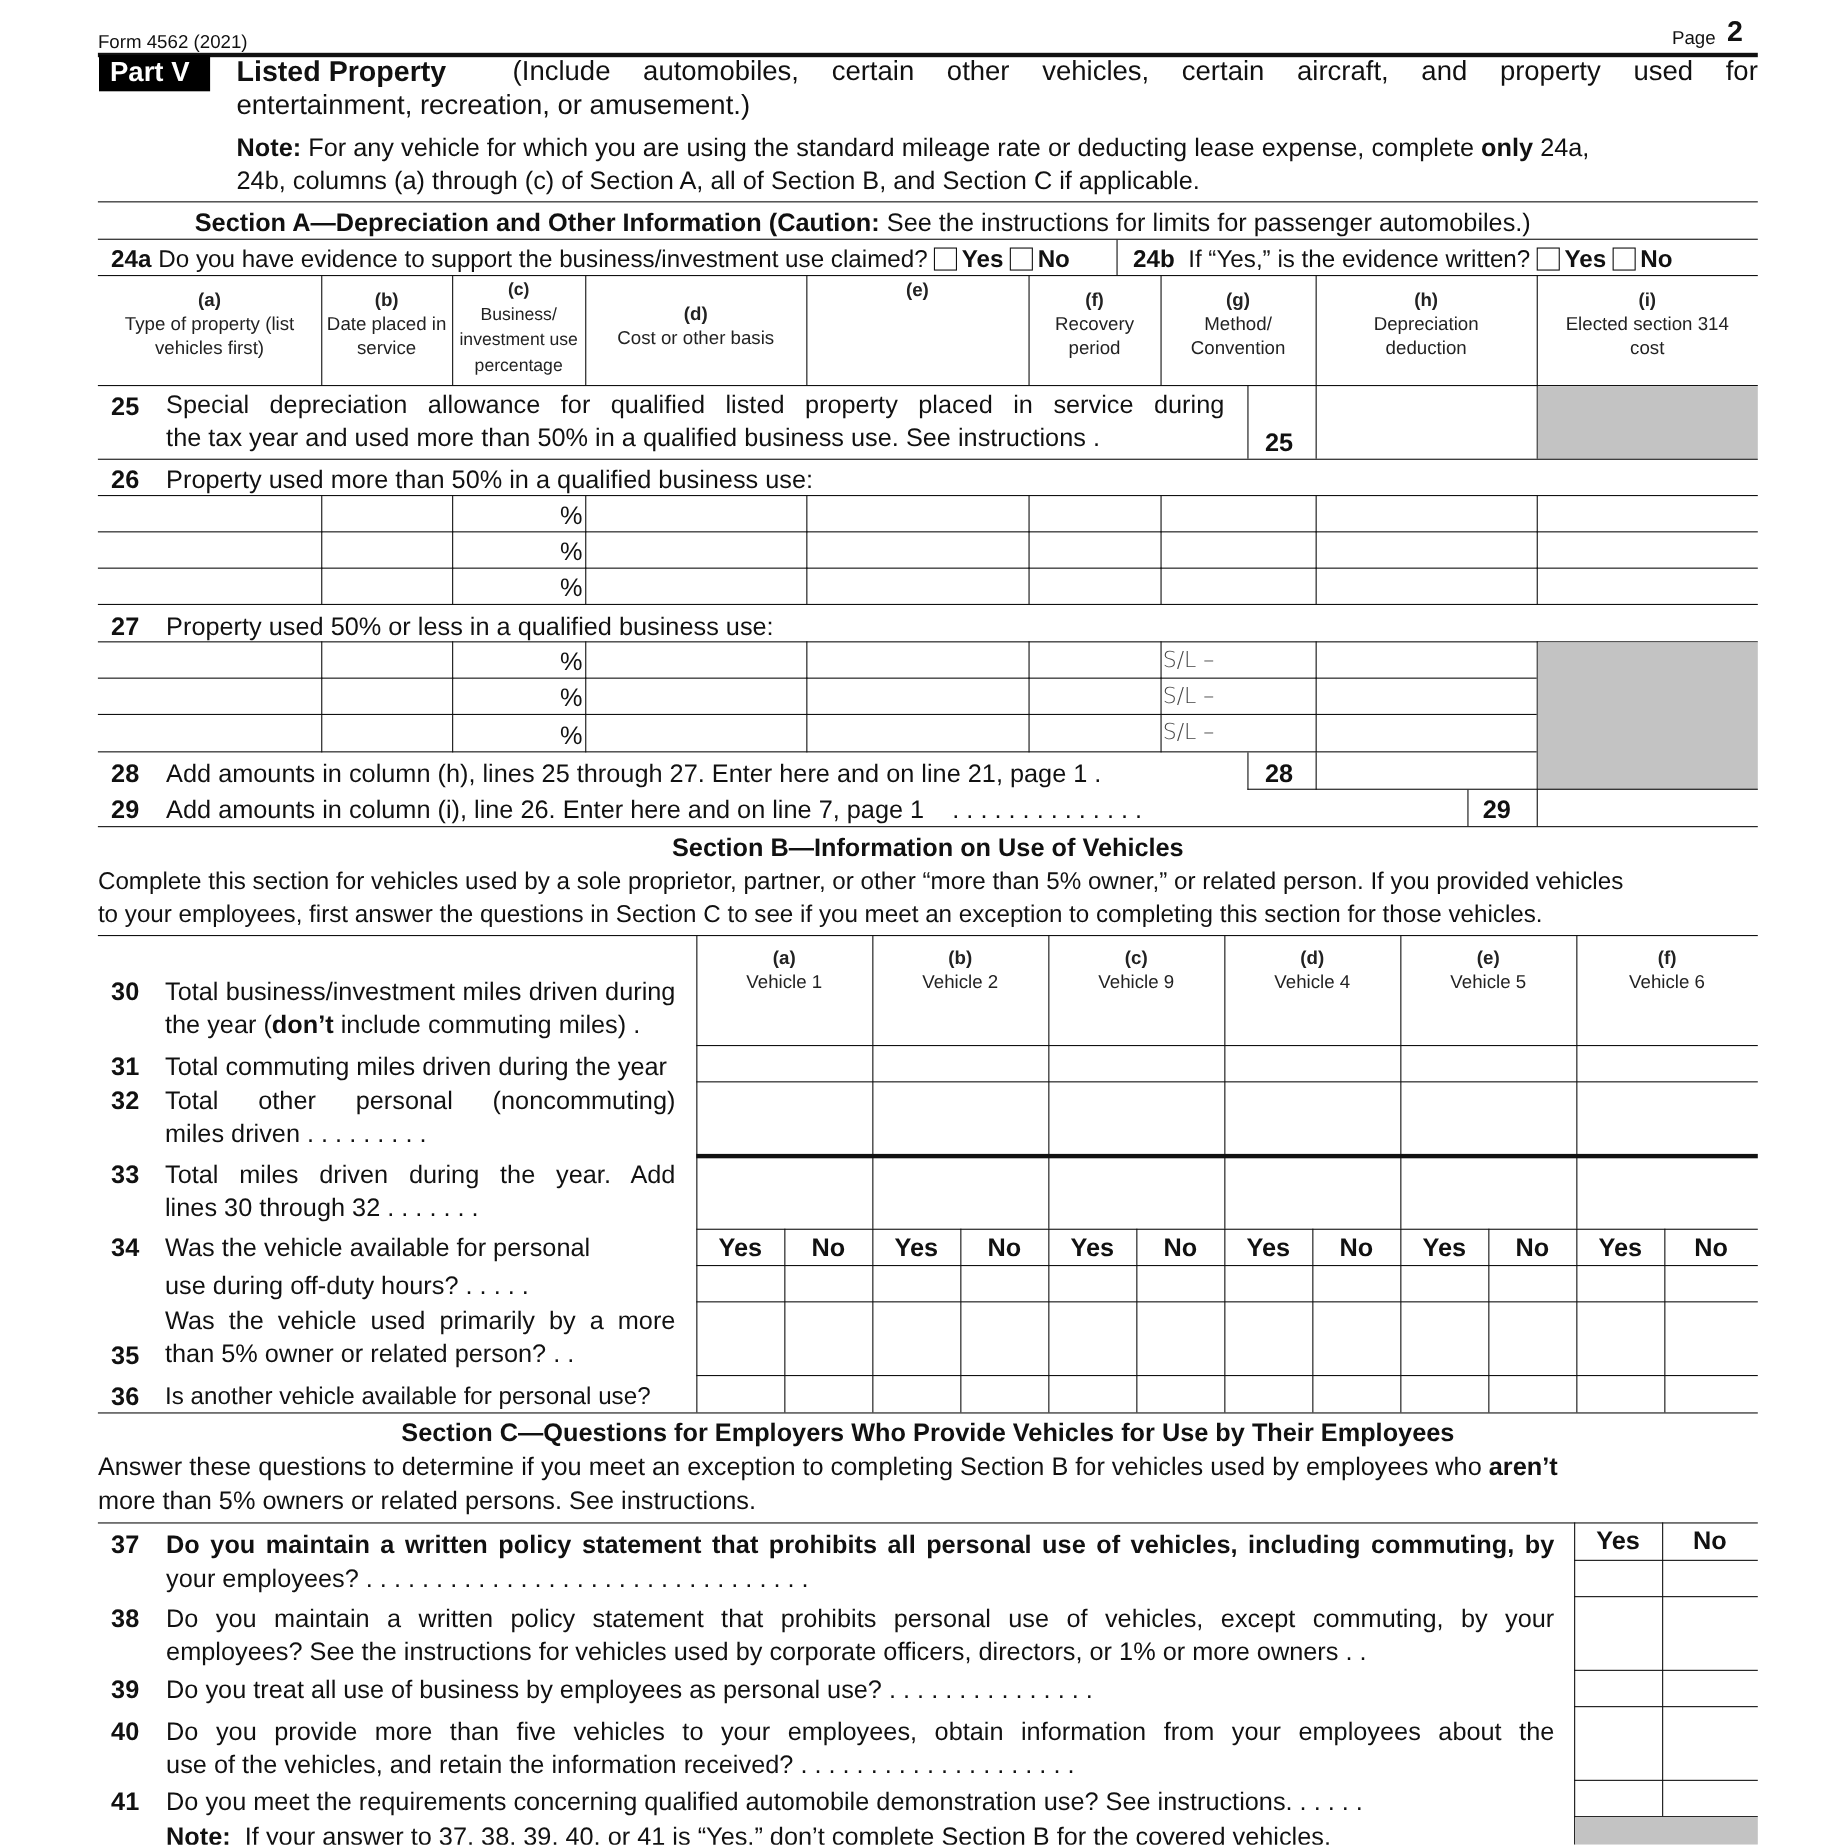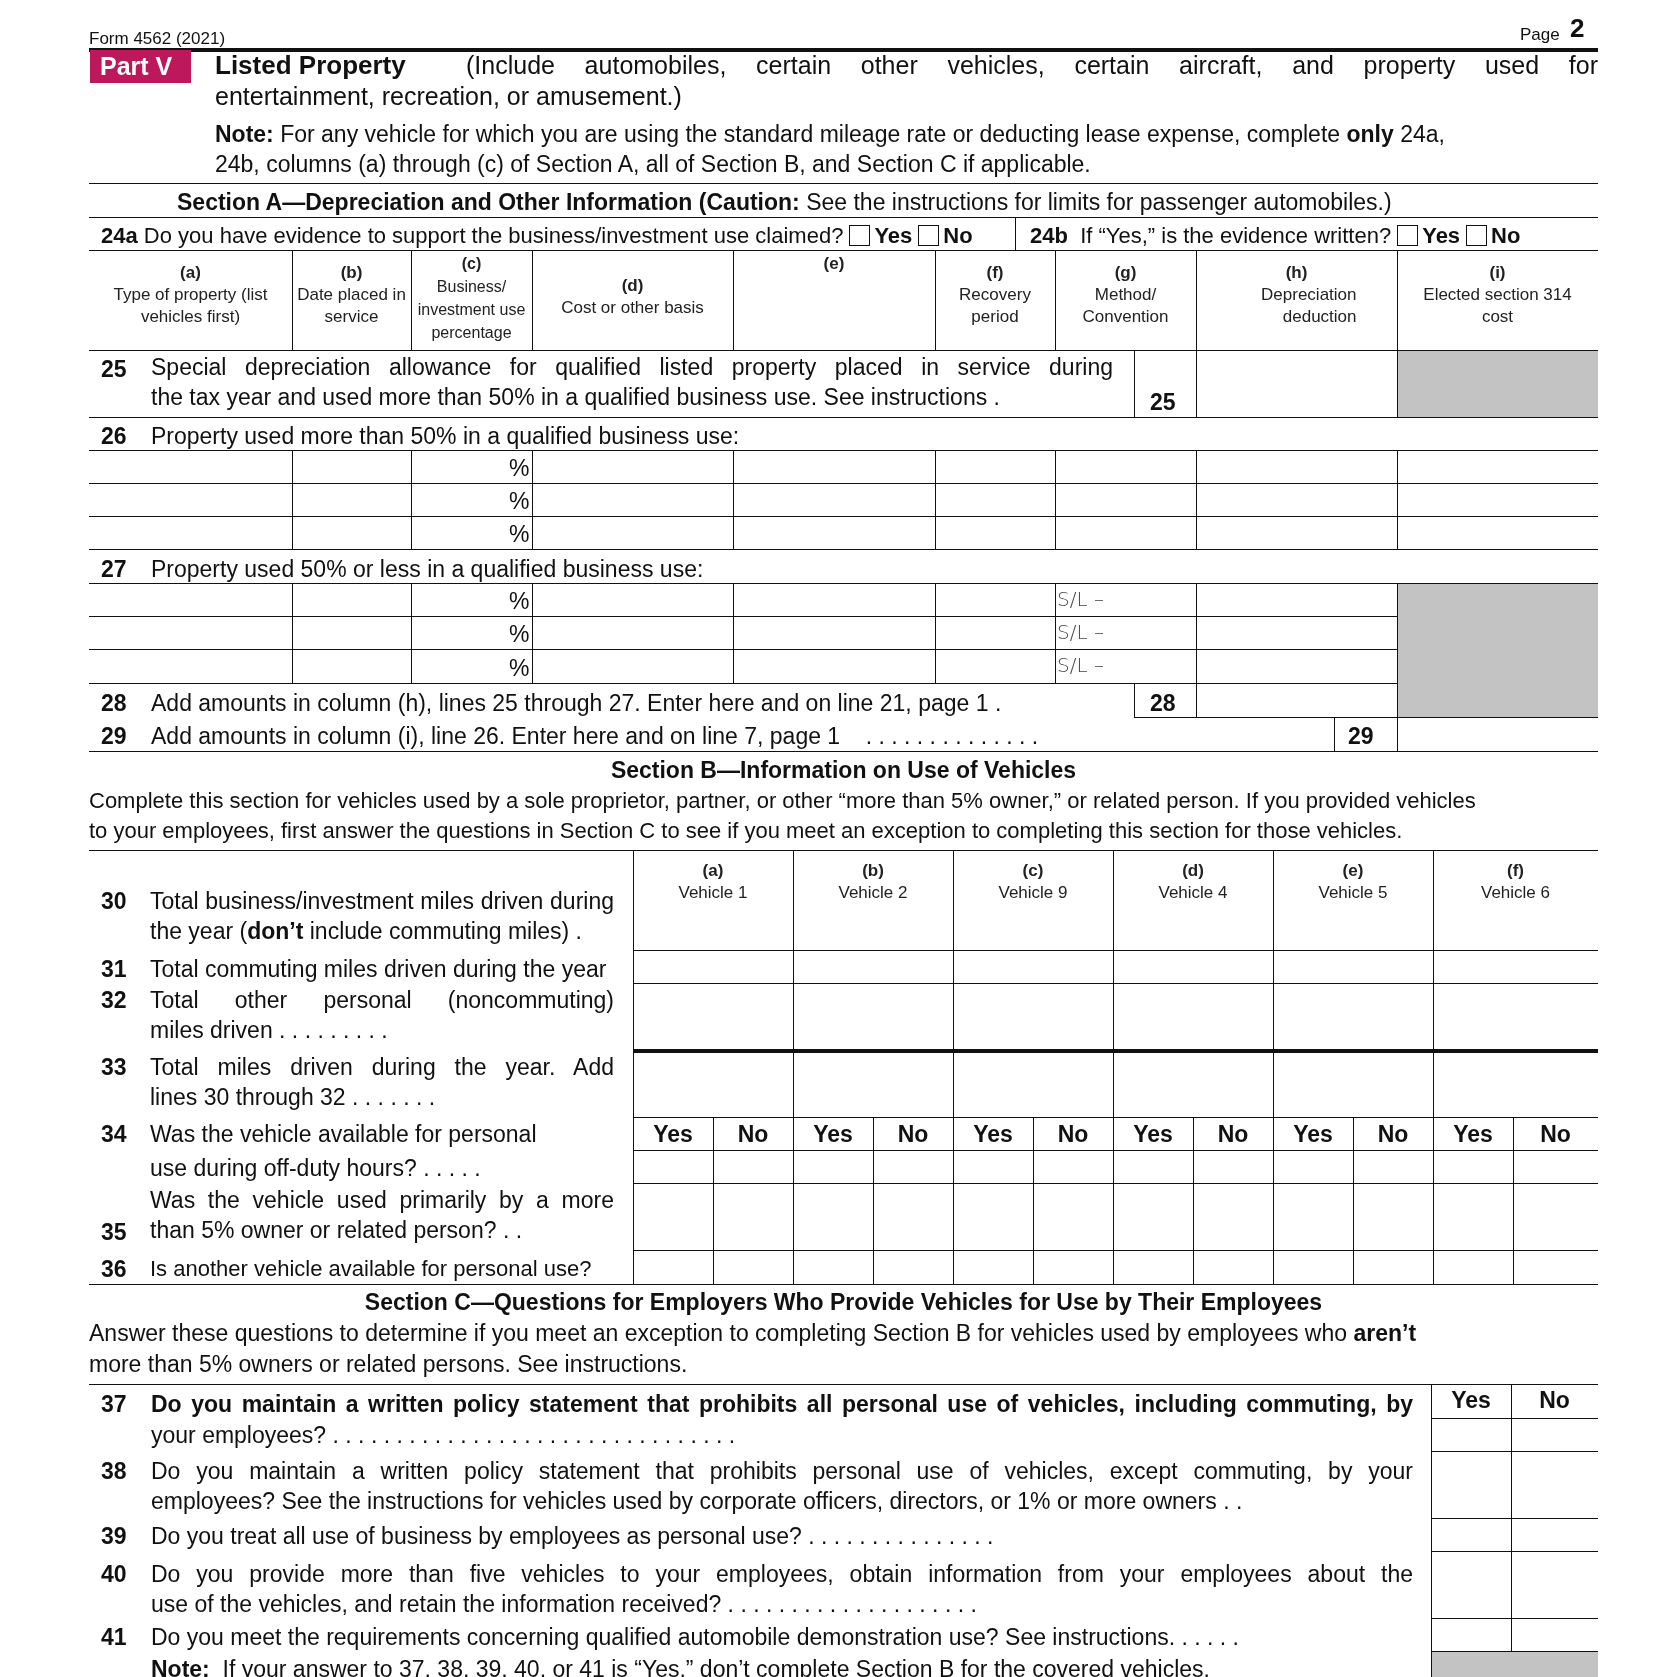--- a/index.html
+++ b/index.html
@@ -24,21 +24,21 @@
   .just { text-align:justify; text-align-last:justify; white-space:normal; }
 </style>
 </head>
 <body>
 
 <div class="t" style="left:89px;top:26px;font-size:17px;">Form 4562 (2021)</div>
 <div class="t" style="left:1520px;top:22px;font-size:17px;">Page</div>
 <div class="t" style="left:1570px;top:15px;font-size:26px;font-weight:bold;">2</div>
 <div class="hl3" style="left:89px;top:48px;width:1509px;"></div>
 
-<div class="abs" style="left:90px;top:50px;width:101px;height:33px;background:#be185d;">
+<div class="abs" style="left:90px;top:50px;width:101px;height:33px;background:#000000;">
   <div class="t" style="left:10px;top:3px;color:#fff;font-weight:bold;font-size:25px;">Part V</div>
 </div>
 <div class="t bold" style="left:215px;top:52px;font-size:26px;">Listed Property</div>
 <div class="t" style="left:466px;top:52px;font-size:25px;width:1132px;">
   <span class="just" style="display:block;width:1132px;">(Include automobiles, certain other vehicles, certain aircraft, and property used for</span>
 </div>
 <div class="t" style="left:215px;top:83px;font-size:25px;">entertainment, recreation, or amusement.)</div>
 <div class="t" style="left:215px;top:121px;font-size:23px;">
   <span class="bold">Note:</span> <span>For any vehicle for which you are using the standard mileage rate or deducting lease expense, complete</span> <span class="bold">only</span> <span>24a,</span>
 </div>
@@ -78,21 +78,21 @@
 <div class="hdr" style="left:935px;top:262px;width:120px;">
     <b>(f)</b>
     <span style="display:block;width:90px;margin:0 auto;">Recovery period</span>
   </div>
 <div class="hdr" style="left:1055px;top:262px;width:141px;">
     <b>(g)</b>
     <span style="display:block;width:110px;margin:0 auto;">Method/ Convention</span>
   </div>
 <div class="hdr" style="left:1196px;top:262px;width:201px;">
     <b>(h)</b>
-    <span style="display:block;width:120px;margin:0 auto;text-align:right;">Depreciation deduction</span>
+    <span style="display:block;width:120px;margin:0 auto;">Depreciation deduction</span>
   </div>
 <div class="hdr" style="left:1397px;top:262px;width:201px;">
     <b>(i)</b>
     <span style="display:block;width:180px;margin:0 auto;">Elected section 314 cost</span>
   </div>
 
 <div class="vl" style="left:292px;top:250px;height:100px;"></div>
 <div class="vl" style="left:411px;top:250px;height:100px;"></div>
 <div class="vl" style="left:532px;top:250px;height:100px;"></div>
 <div class="vl" style="left:733px;top:250px;height:100px;"></div>

